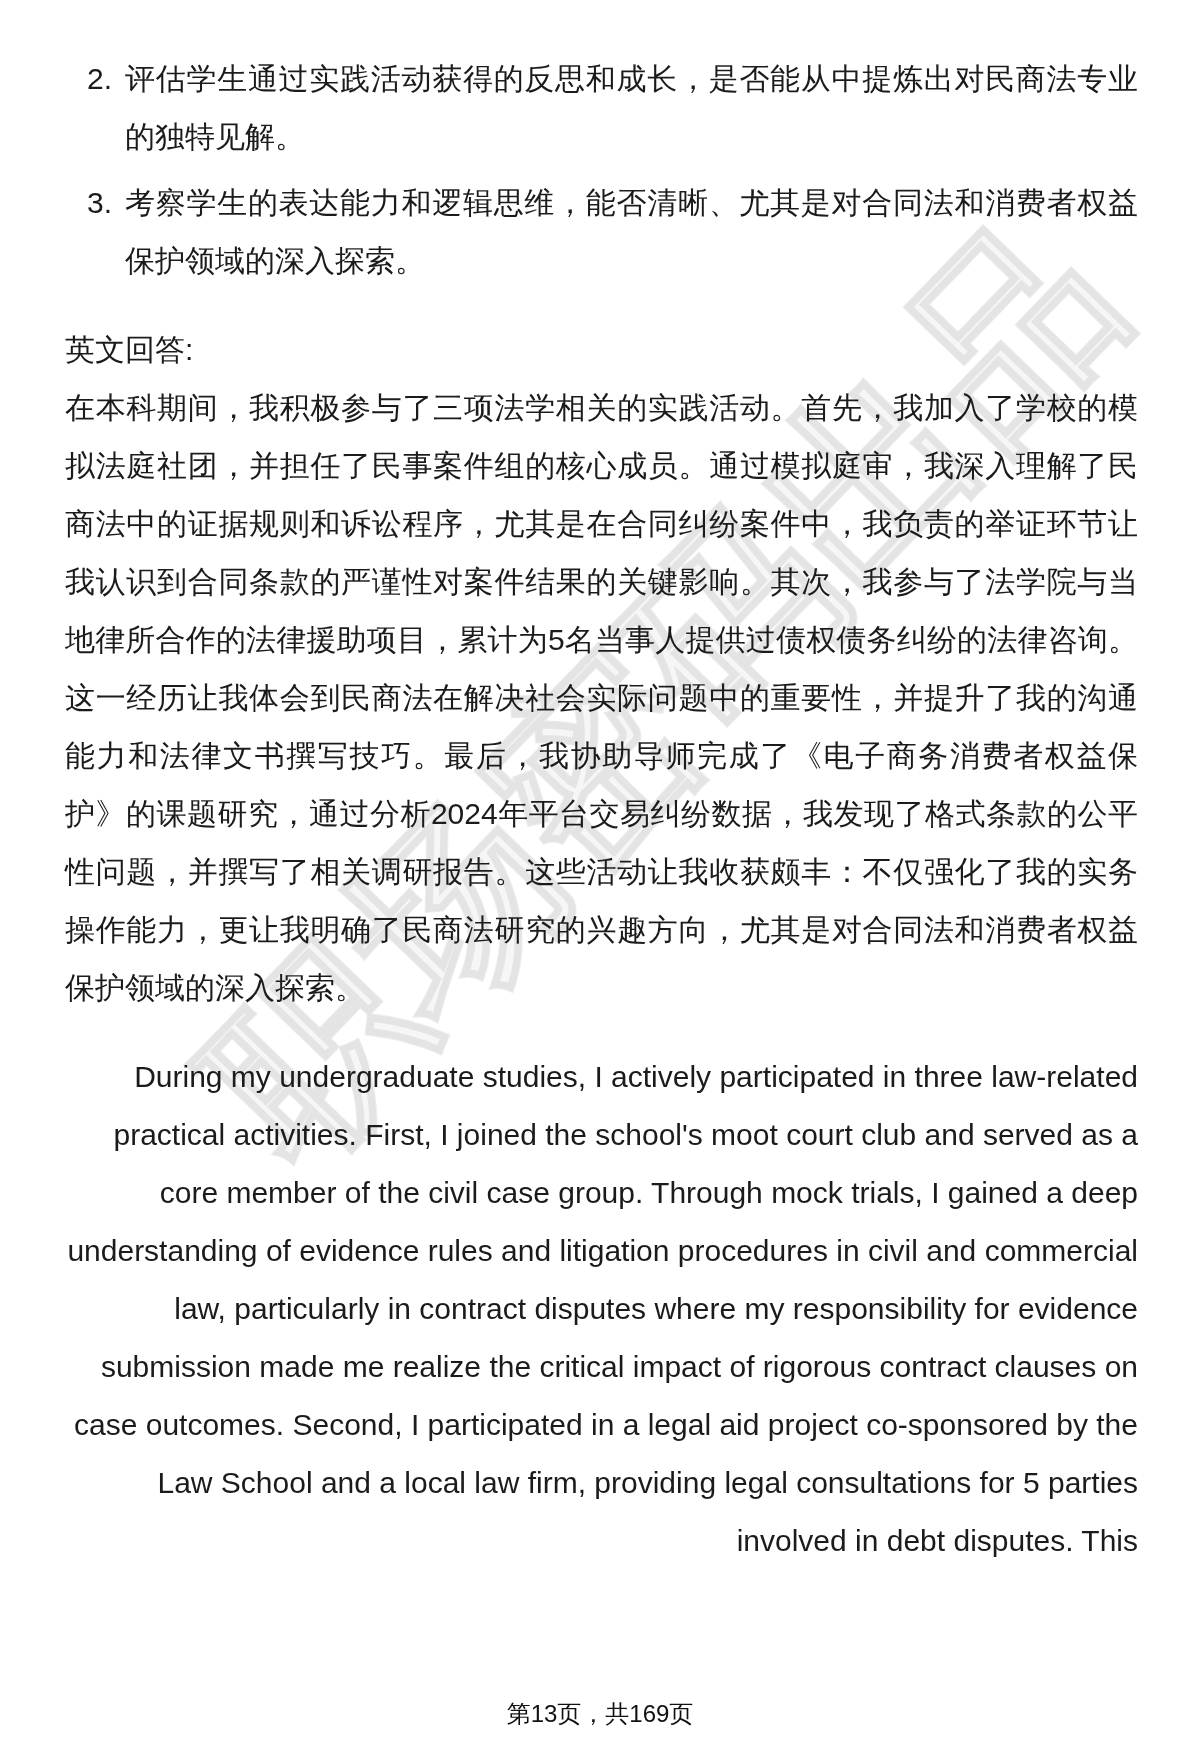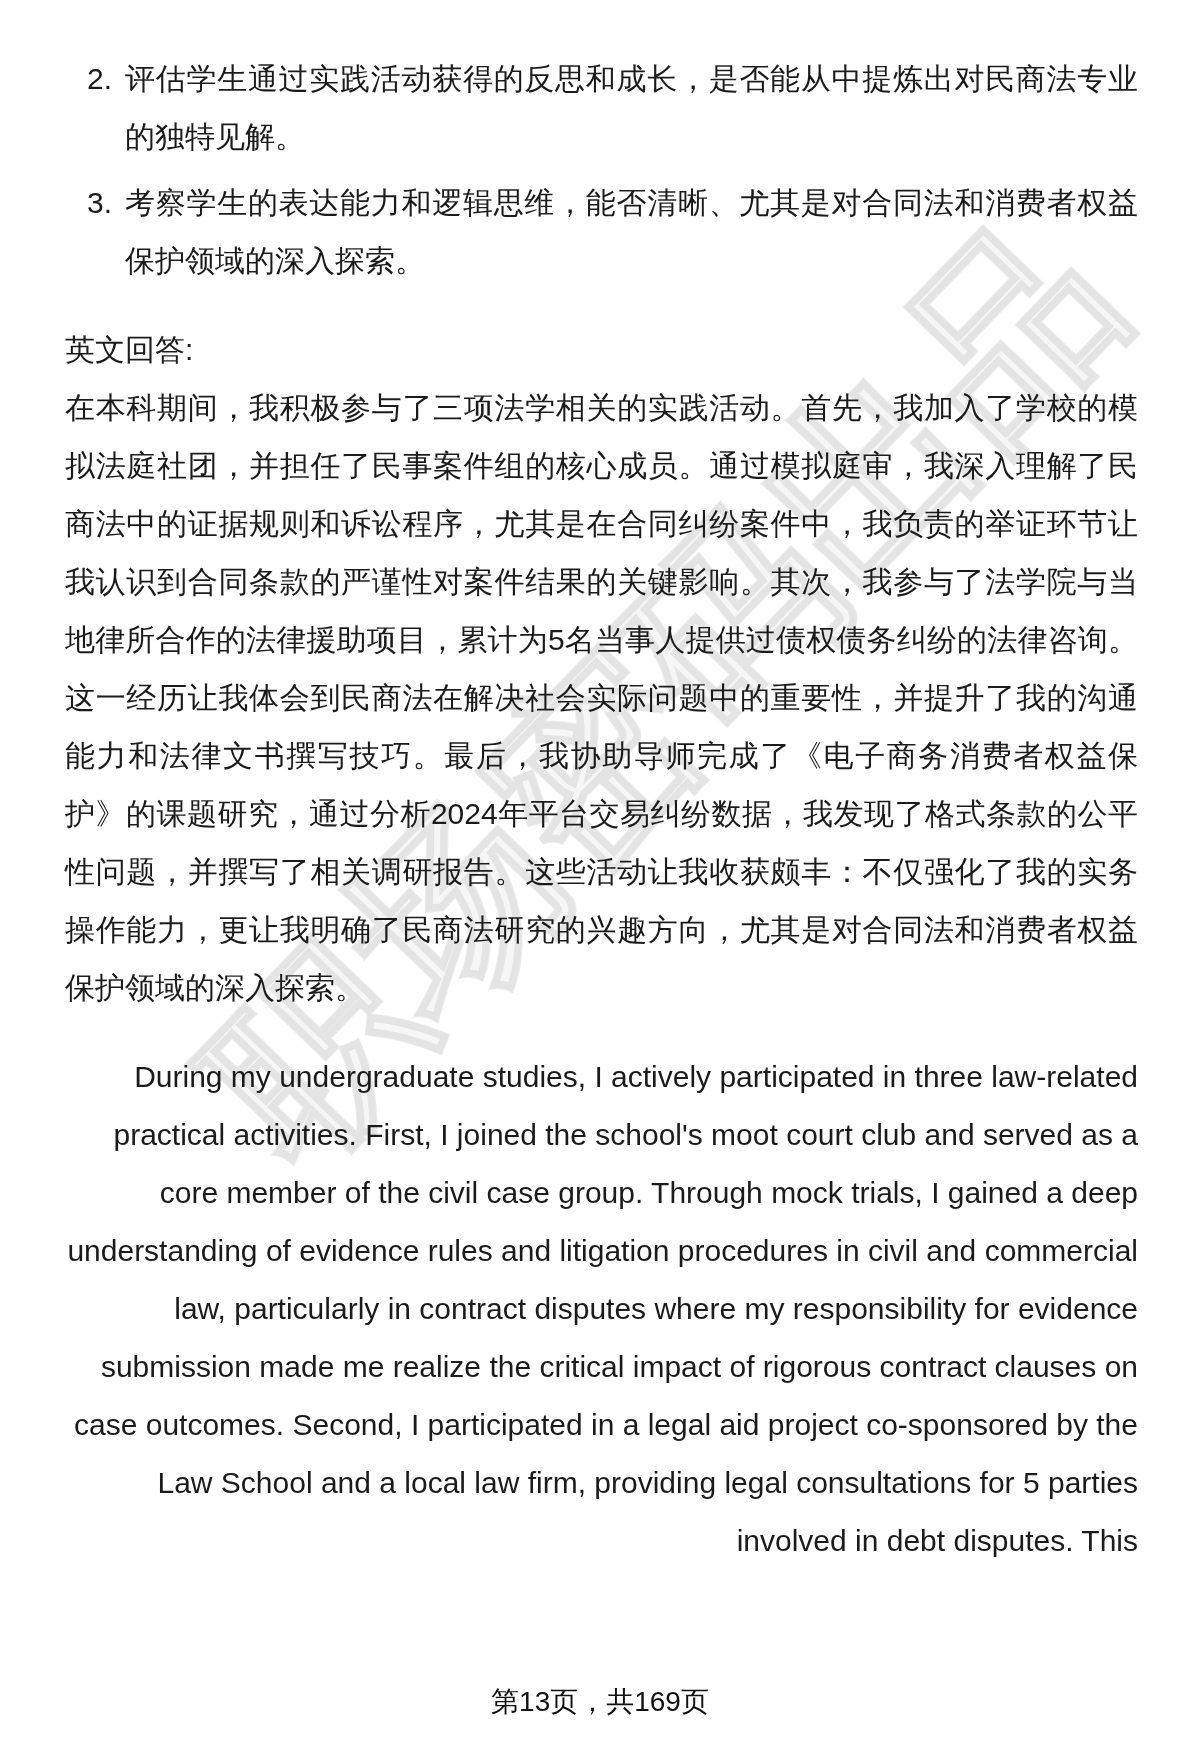--- a/index.html
+++ b/index.html
@@ -48,25 +48,25 @@
   .answer-body-zh {
     text-align: justify;
     text-justify: inter-ideograph;
   }
   .answer-body-en {
     text-align: right;
   }
   .footer {
     position: absolute;
     z-index: 2;
-    bottom: 36px;
+    bottom: 24px;
     left: 0;
     width: 100%;
     text-align: center;
-    font-size: 28px;
+    font-size: 24px;
     line-height: 34px;
     color: #111111;
   }
   .watermark {
     position: absolute;
     z-index: 1;
     top: 655px;
     left: 90px;
     width: 1020px;
     text-align: center;

